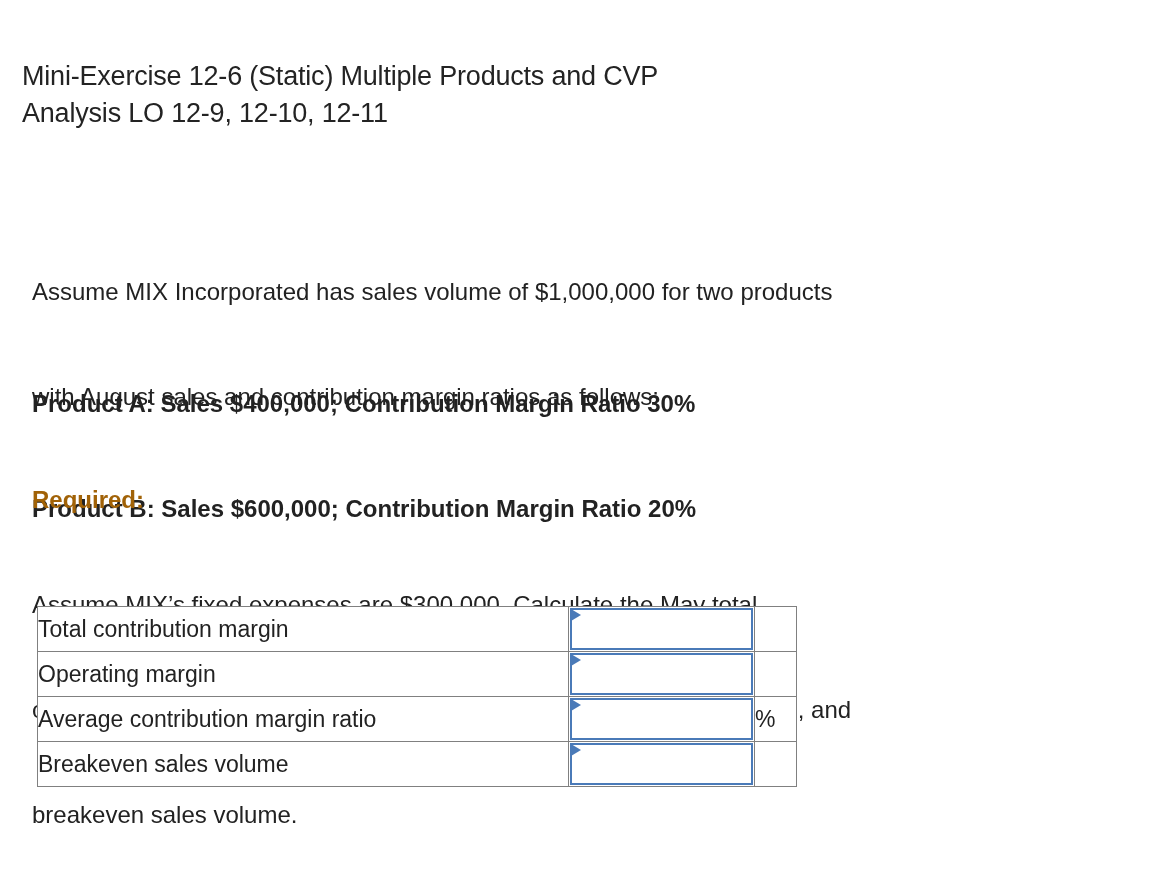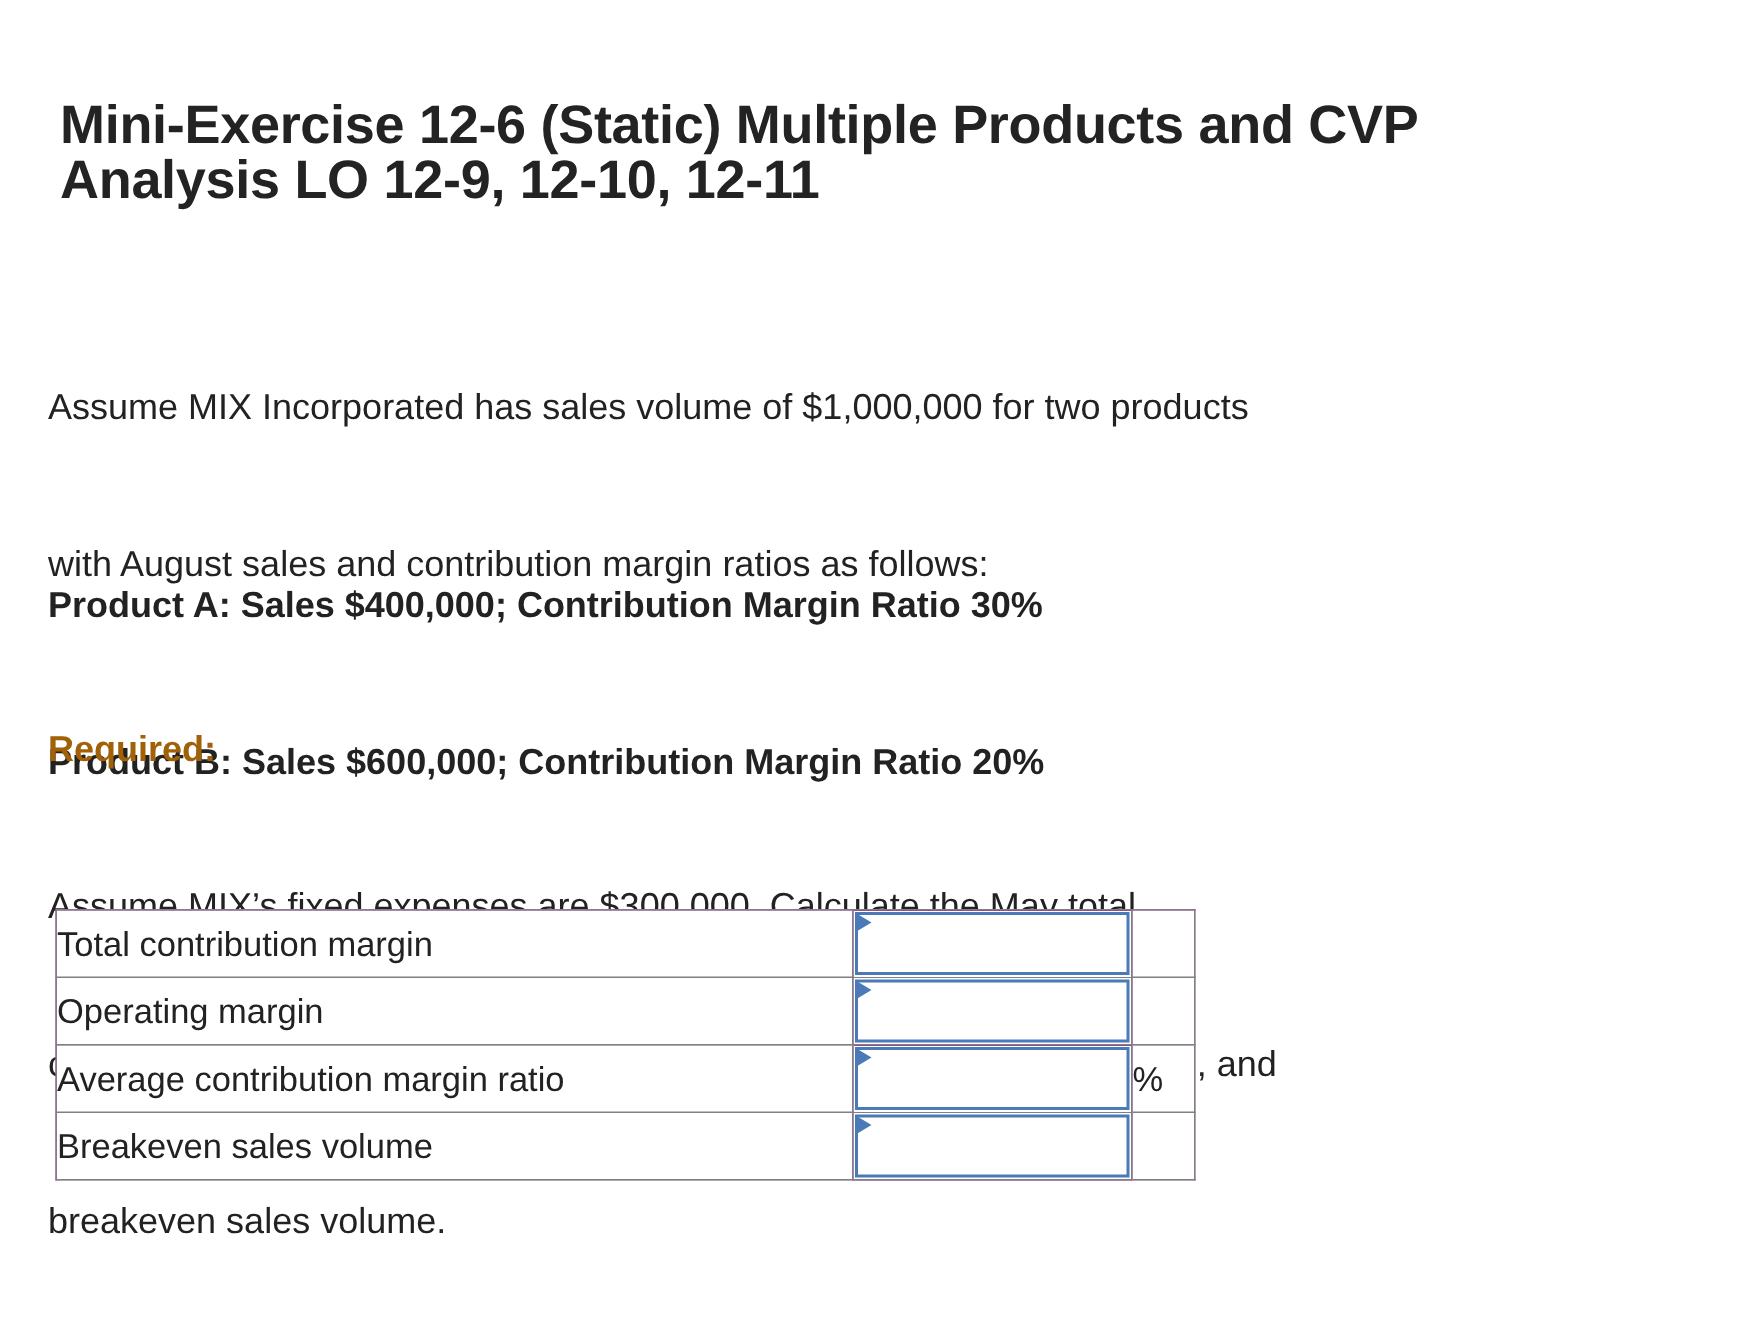--- a/index.html
+++ b/index.html
@@ -17,62 +17,62 @@
   }
 
   .page {
     padding: 0;
     position: relative;
   }
 
   
   .problem-title {
     position: absolute;
-    left: 40px;
+    left: 22px;
     top: 40px;
     width: 1000px;
-    font-size: 36px;
-    font-weight: bold;
+    font-size: 27px;
+    font-weight: normal;
     line-height: 37px;
     letter-spacing: -0.2px;
     color: #232323;
   }
   .problem-title .tline {
     display: block;
     white-space: pre;
   }
 
   
   .body-block {
     position: absolute;
     left: 32px;
     font-size: 24px;
     line-height: 35px;
     color: #222222;
     white-space: pre;
   }
   .body-block .line { display: block; }
 
-  #intro-block   { top: 184px; }
+  #intro-block   { top: 204px; }
   #products-block{ top: 316px; font-weight: bold; }
   #required-block{ top: 412px; }
 
   .required-label {
     font-weight: bold;
     color: #a16207;
   }
 
   
   .answer-table {
     position: absolute;
     left: 37px;
     top: 606px;
     border-collapse: collapse;
     table-layout: fixed;
-    background: #a21caf;
+    background: #0f766e;
   }
   .answer-table td {
     border: 1px solid #808080;
     height: 44px;
     padding: 0;
     vertical-align: middle;
     background: #ffffff;
   }
   .col-label  { width: 531px; }
   .col-input  { width: 186px; }

